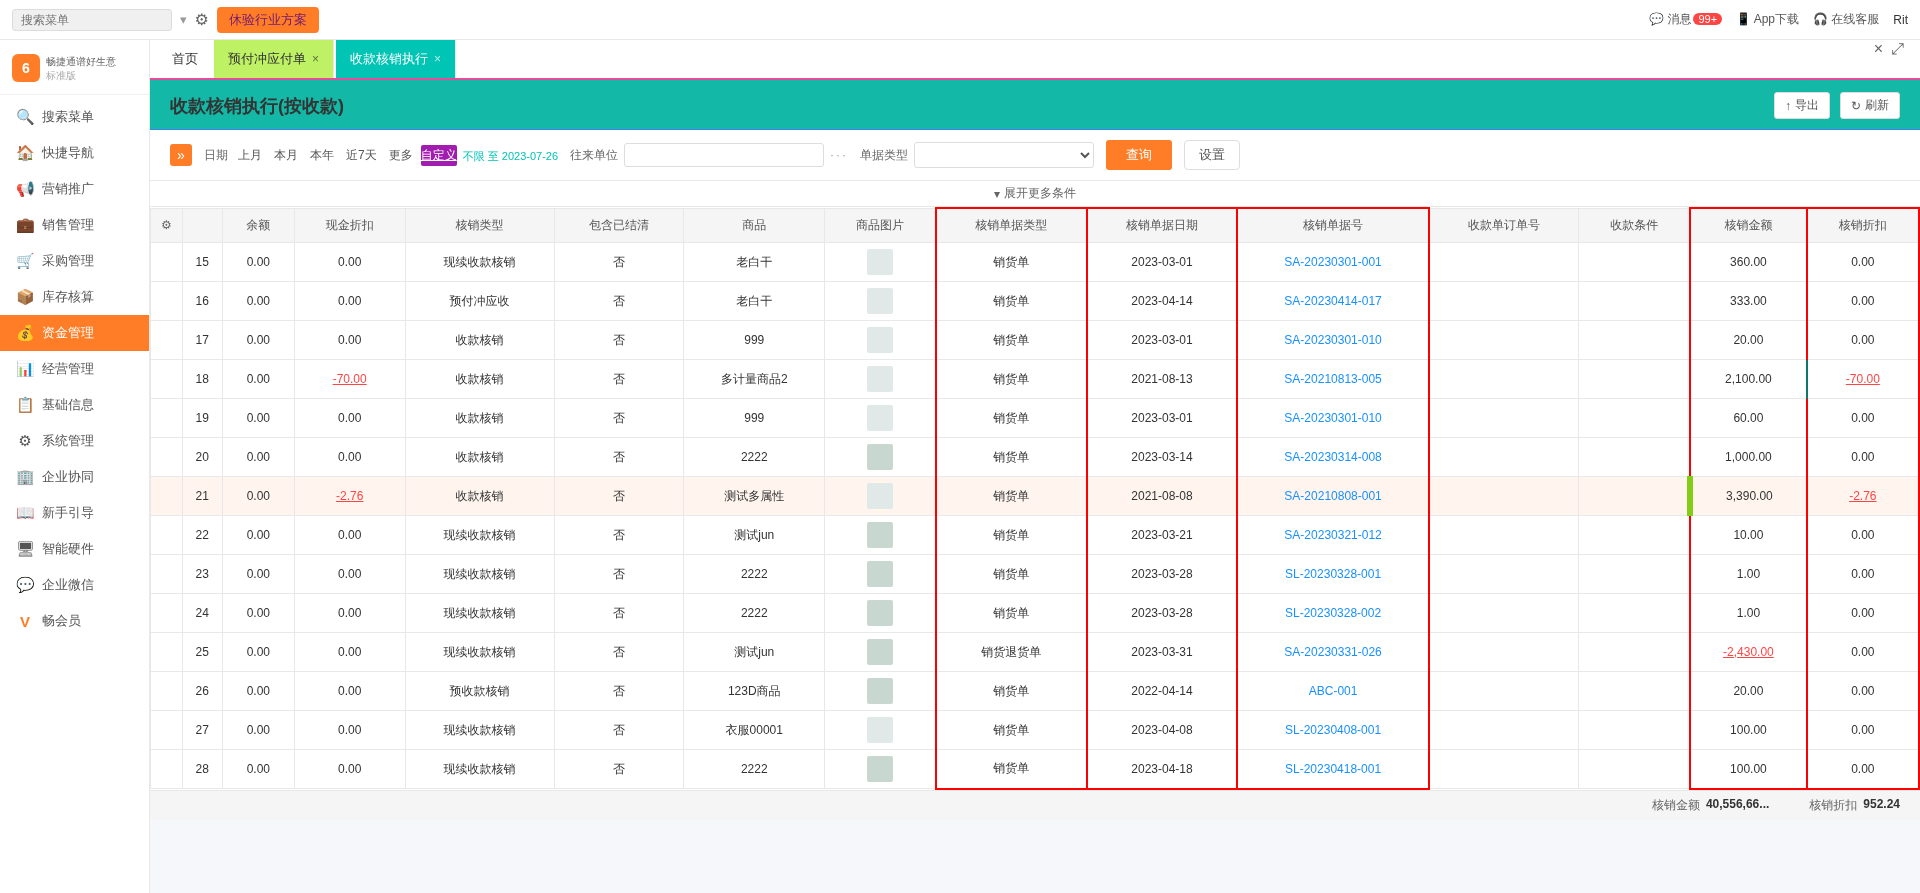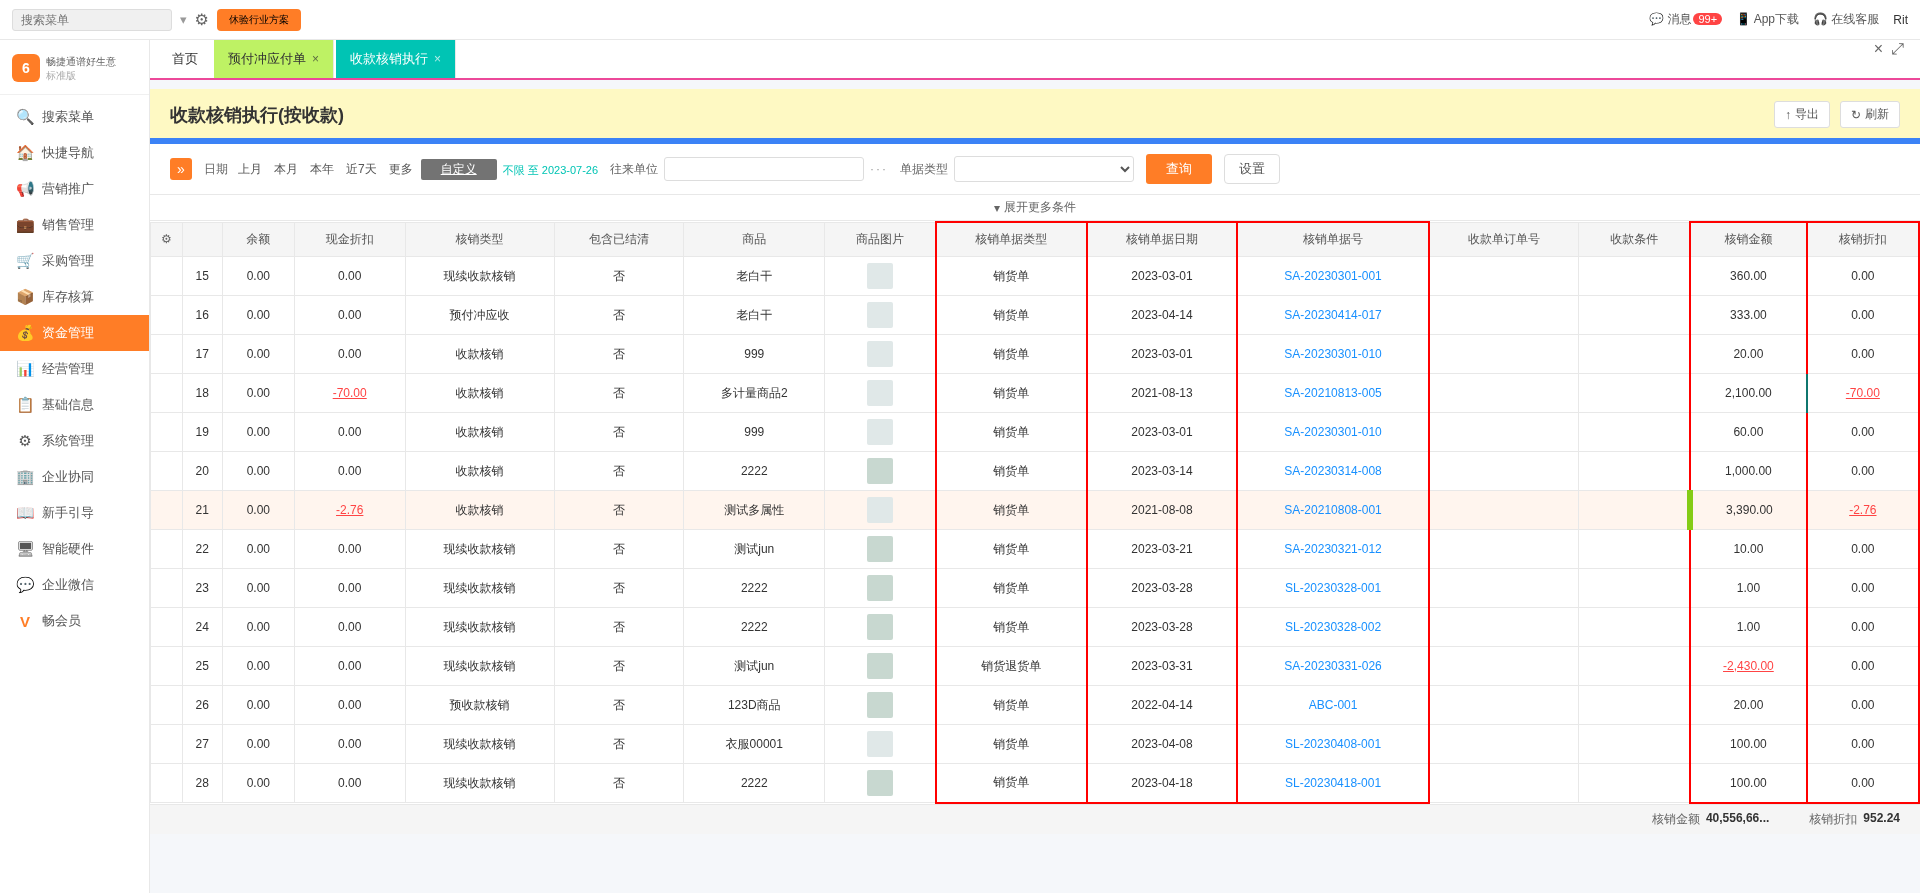--- a/index.html
+++ b/index.html
@@ -20,25 +20,25 @@
       background: #f0f0f0;
       border: 1px solid #ddd;
       border-radius: 3px;
       padding: 3px 8px;
       font-size: 12px;
       color: #999;
       width: 160px;
     }
     .top-bar-btn {
       background: #ff7d26;
-      color: #000000;
+      color: #701a75;
       border: none;
       border-radius: 4px;
       padding: 4px 12px;
-      font-size: 10px;
+      font-size: 13px;
       cursor: pointer;
     }
     .top-bar-right { display: flex; align-items: center; gap: 14px; font-size: 12px; color: #555; }
     .badge {
       background: #f44;
       color: #fff;
       border-radius: 10px;
       padding: 0 5px;
       font-size: 11px;
       margin-left: 2px;
@@ -116,27 +116,26 @@
     .tab-item:not(.active) { background: #bef264; color: #333; }
     .tab-close { font-size: 12px; cursor: pointer; opacity: 0.7; }
     .tab-spacer { flex: 1; }
     .tab-actions { display: flex; align-items: center; gap: 8px; padding-right: 8px; }
     .tab-action-btn { background: none; border: none; cursor: pointer; font-size: 16px; color: #666; }
 
     
     .page-content { flex: 1; overflow: auto; background: #f5f7fa; padding: 0; }
 
     .page-header {
-      background: #fef9c3;
+      background: #14b8a6;
       padding: 12px 20px 0;
       display: flex;
       align-items: center;
       justify-content: space-between;
-      border-bottom: 6px solid #3b82f6;
-      margin-top: 9px;
+      border-bottom: 1px solid #3b82f6;
     }
     .page-title { font-size: 18px; font-weight: bold; color: #333; padding-bottom: 10px; }
     .page-header-actions { display: flex; gap: 10px; align-items: center; padding-bottom: 10px; }
     .header-action-btn {
       display: flex; align-items: center; gap: 4px;
       padding: 4px 10px;
       border: 1px solid #ddd;
       background: #fff;
       border-radius: 3px;
       cursor: pointer; font-size: 12px; color: #555;
@@ -159,21 +158,21 @@
       border-radius: 3px;
       width: 22px; height: 22px;
       display: flex; align-items: center; justify-content: center;
       cursor: pointer; font-size: 14px;
     }
     .filter-group { display: flex; align-items: center; gap: 6px; font-size: 12px; }
     .filter-label { color: #666; }
     .filter-date-links { display: flex; gap: 4px; }
     .filter-date-link { color: #555; cursor: pointer; padding: 2px 4px; font-size: 12px; }
     .filter-date-link.custom {
-      background: #737373; color: #fff; border-radius: 2px; padding: 2px 20px; text-decoration: underline;
+      background: #a21caf; color: #fff; border-radius: 2px; padding: 2px 0; text-decoration: underline;
     }
     .filter-date-text { color: #00c4b4; font-size: 11px; }
     .filter-input {
       border: 1px solid #ddd; border-radius: 3px; padding: 4px 8px;
       font-size: 12px; width: 200px; color: #999;
     }
     .filter-dots { color: #999; letter-spacing: 2px; }
     .filter-select {
       border: 1px solid #ddd; border-radius: 3px; padding: 4px 8px;
       font-size: 12px; width: 180px; color: #555;

